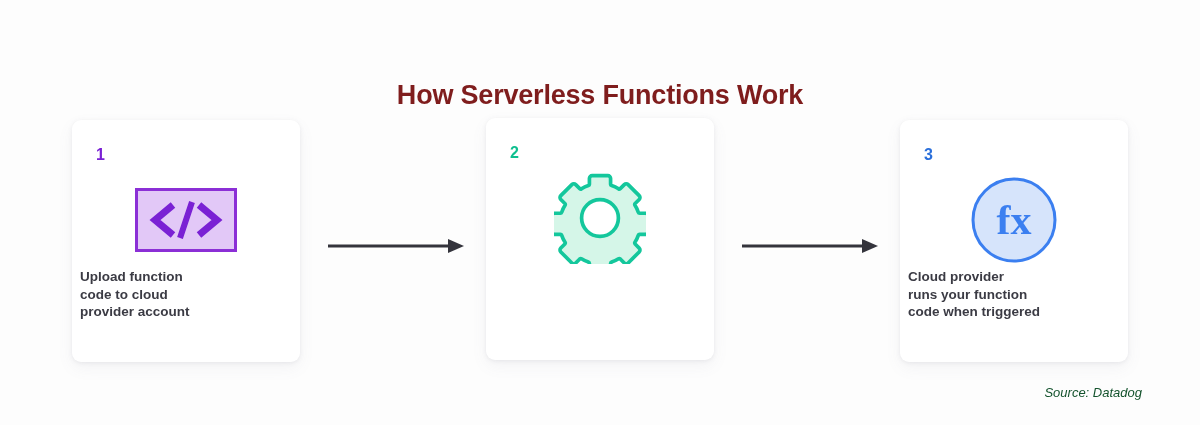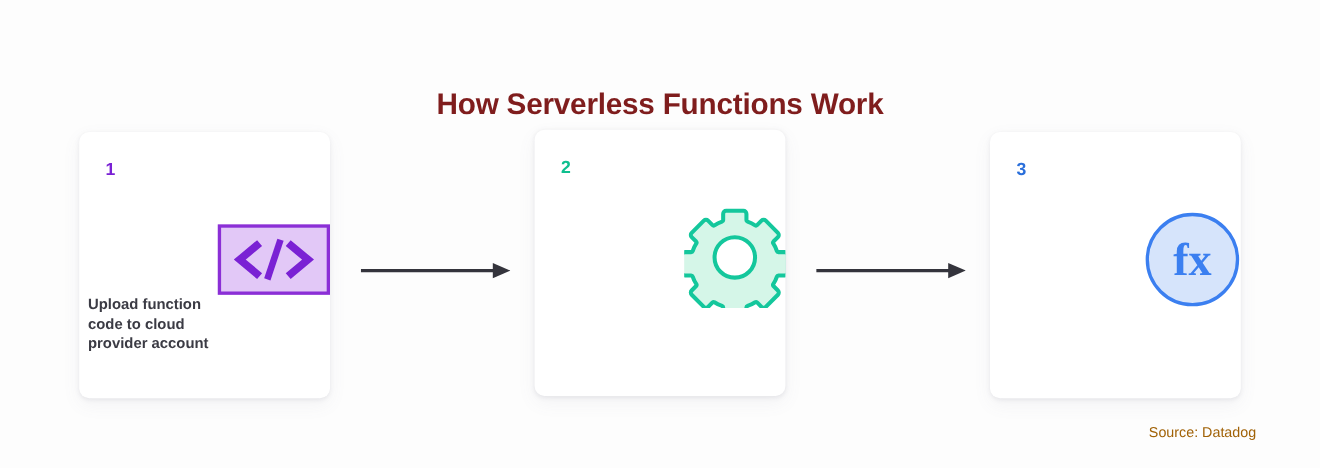--- a/index.html
+++ b/index.html
@@ -60,26 +60,26 @@
     position: absolute;
     left: 24px;
     top: 26px;
     font-size: 16px;
     font-weight: 700;
   }
 
   .icon-wrap {
     position: absolute;
     left: 0;
-    top: 68px;
+    top: 52px;
     width: 228px;
     height: 96px;
     display: flex;
     align-items: center;
-    justify-content: flex-end;
+    justify-content: center;
   }
 
   .caption {
     position: absolute;
     left: 8px;
     top: 148px;
     width: 212px;
     font-size: 13.5px;
     line-height: 17.5px;
     font-weight: 600;
@@ -109,21 +109,22 @@
   .arrow-1 { left: 328px; width: 136px; }
   .arrow-2 { left: 742px; width: 136px; }
   .arrow svg { display: block; }
 
   
   .source {
     position: absolute;
     right: 58px;
     top: 385px;
     font-size: 13px;
-    color: #a16207;
+    font-style: italic;
+    color: #14532d;
   }
 </style>
 </head>
 <body>
 
 <div class="page">
 
   <div class="title">How Serverless Functions Work</div>
 
   <div class="flow">
@@ -175,19 +176,22 @@
     <div class="card card-3">
       <div class="step-num" style="color:#2a6fdb">3</div>
 
       <div class="icon-wrap">
         <svg width="88" height="88" viewBox="0 0 88 88" aria-hidden="true">
           <circle cx="44" cy="44" r="41" fill="#d6e4fb" stroke="#3b7ff0" stroke-width="3"></circle>
           <text x="44" y="58" text-anchor="middle" font-family="Liberation Serif, serif" font-size="42" font-weight="700" fill="#3b7ff0">fx</text>
         </svg>
       </div>
 
+      <div class="caption">Cloud provider
+runs your function
+code when triggered</div>
     </div>
 
   </div>
 
   <div class="source">Source: Datadog</div>
 
 </div>
 
 </body></html>

